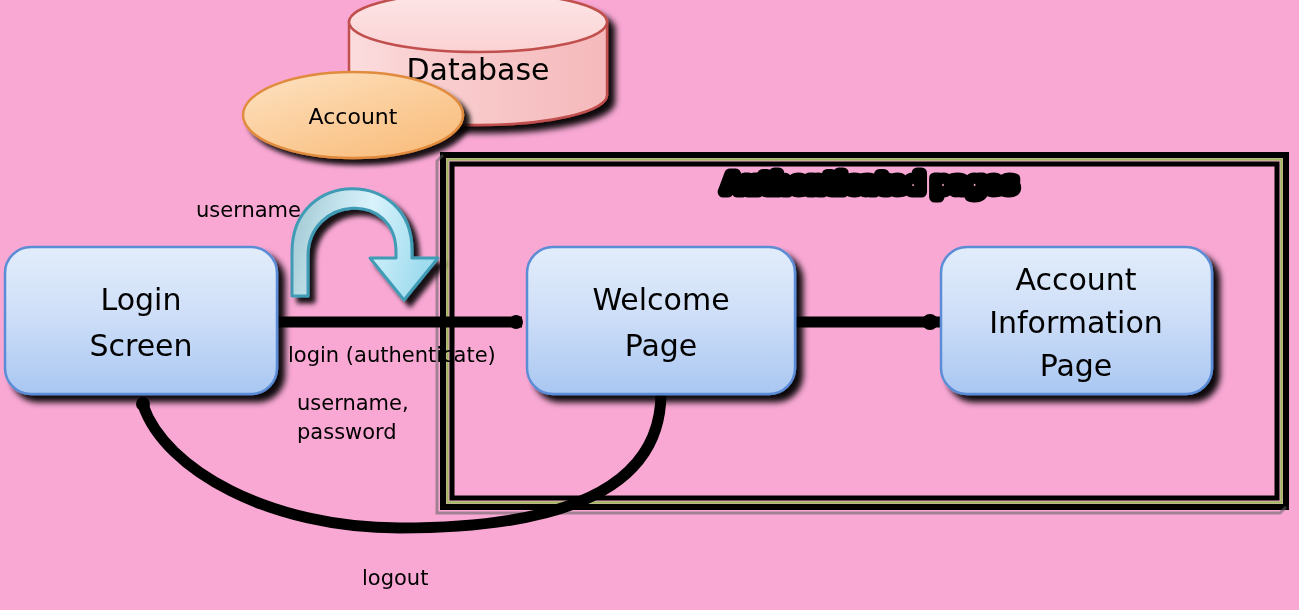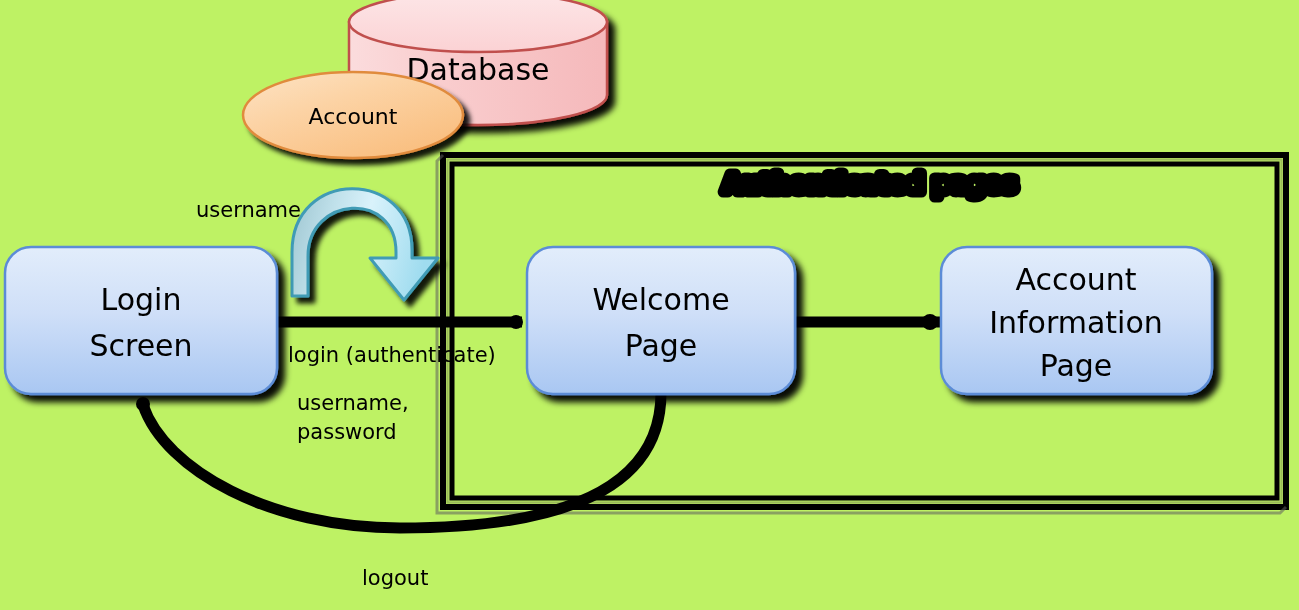--- a/index.html
+++ b/index.html
@@ -7,21 +7,21 @@
     padding: 0;
     background: #808080;
   }
   body {
     font-family: "DejaVu Sans", sans-serif;
   }
   #canvas {
     position: relative;
     width: 1299px;
     height: 610px;
-    background: #bef264;
+    background: #f9a8d4;
     overflow: hidden;
   }
   svg#diagram {
     position: absolute;
     left: 0;
     top: 0;
     width: 1299px;
     height: 610px;
     display: block;
   }

